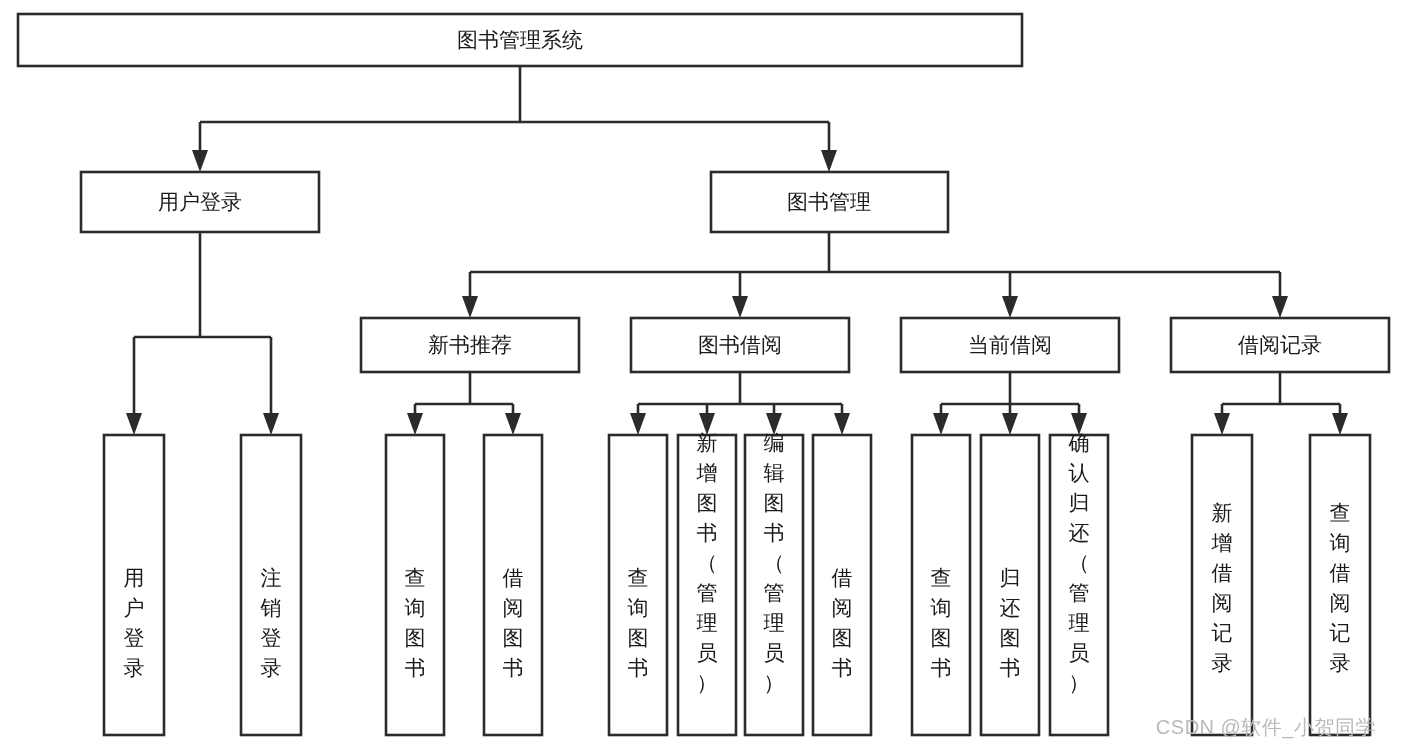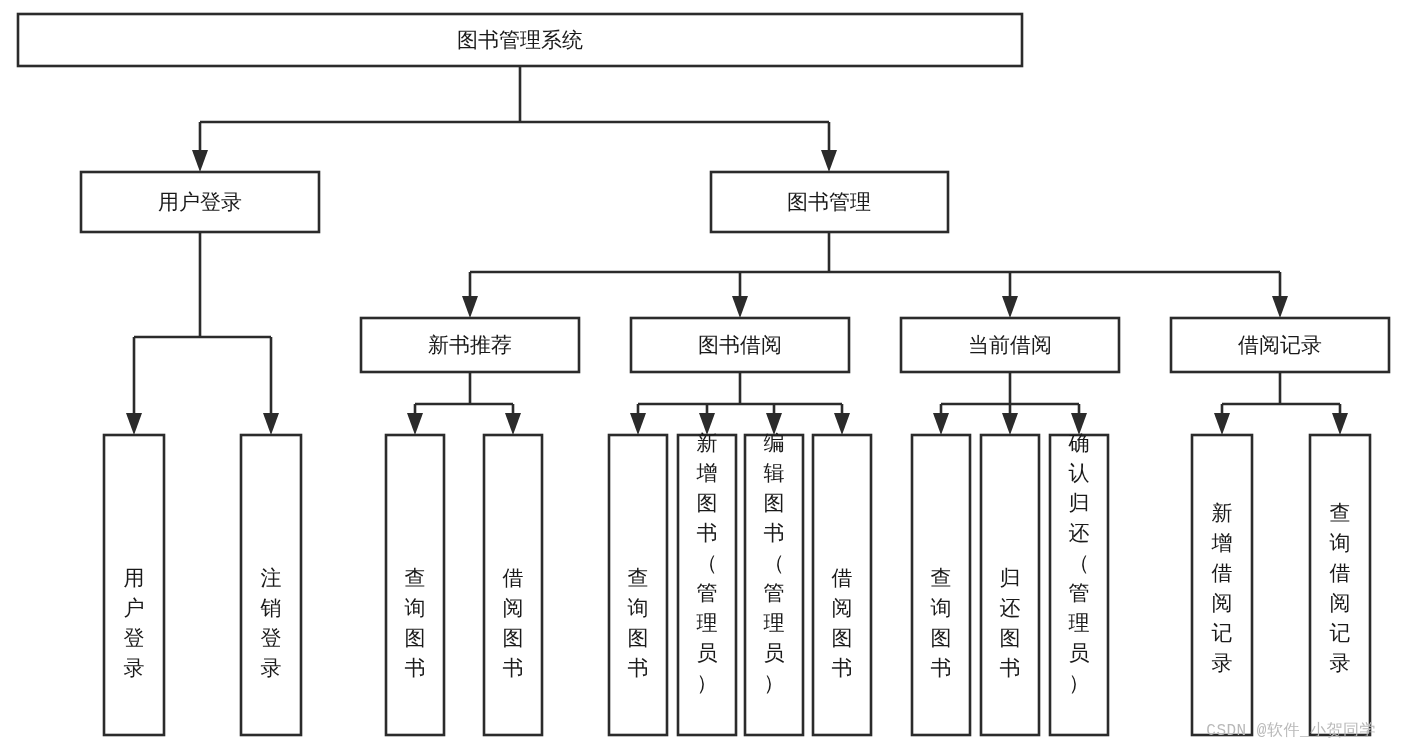--- a/index.html
+++ b/index.html
@@ -53,22 +53,22 @@
   .node-label-vertical {
     font-family: "Liberation Sans", "DejaVu Sans", sans-serif;
     fill: #1a1a1a;
     font-size: 21px;
     text-anchor: middle;
   }
   .watermark {
     position: absolute;
     right: 12px;
     bottom: 6px;
-    font-family: Liberation Mono, monospace;
-    font-size: 16px;
+    font-family: Liberation Sans, sans-serif;
+    font-size: 20px;
     color: #b9b9b9;
     letter-spacing: 0.5px;
     white-space: nowrap;
     user-select: none;
   }
 </style>
 </head>
 <body>
 
 <div id="diagram-root">

